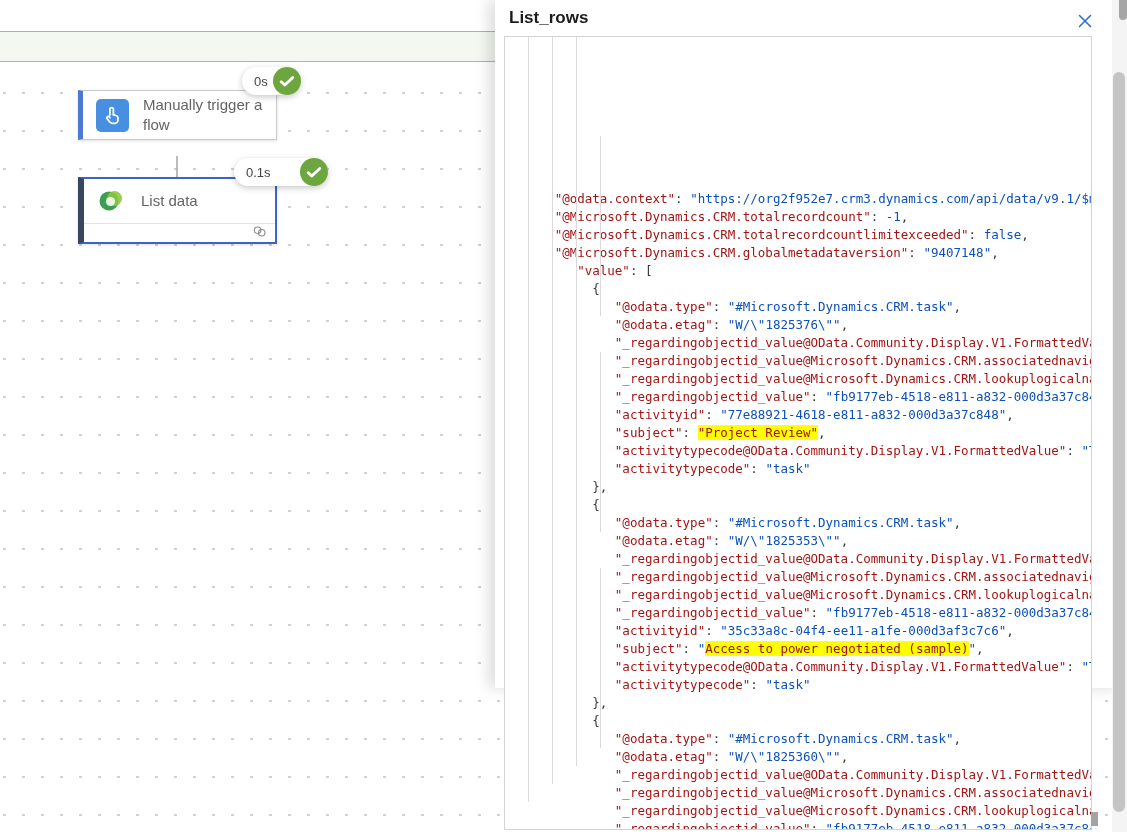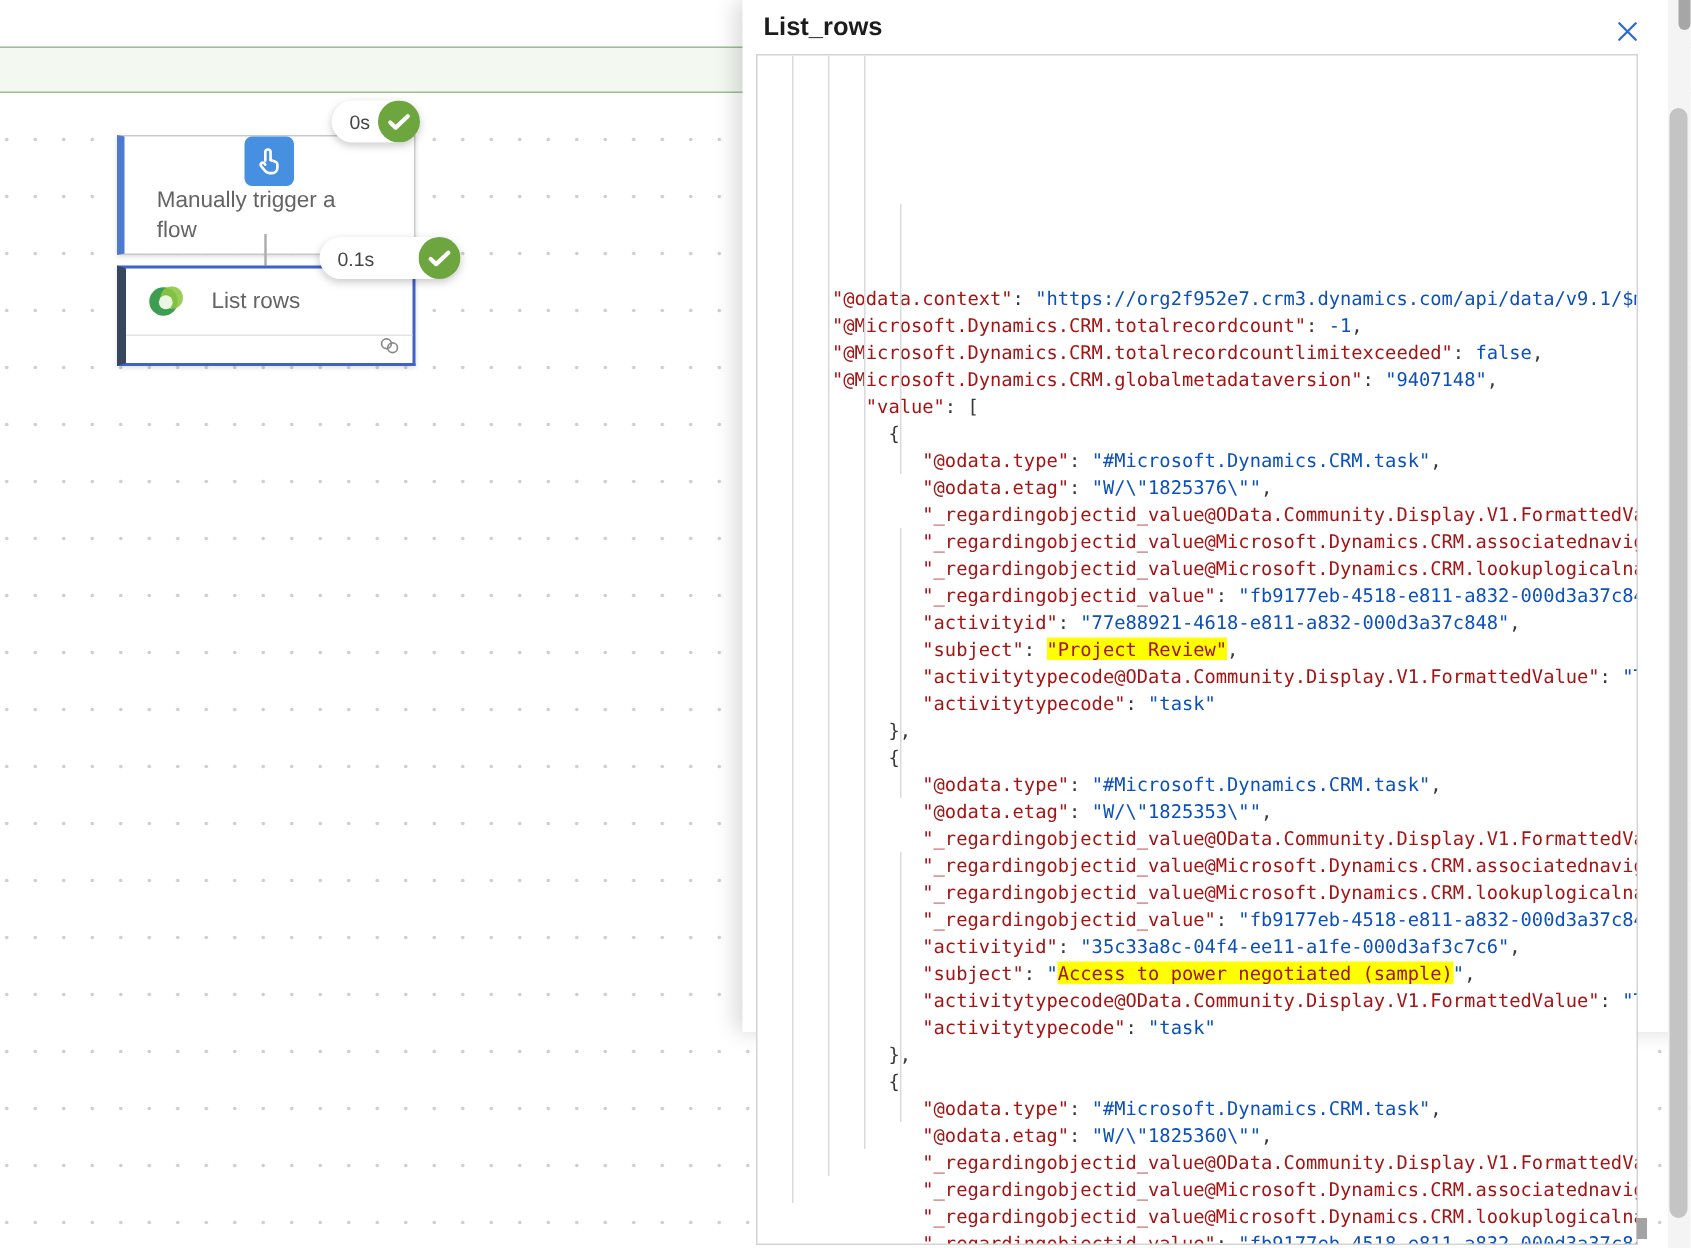--- a/index.html
+++ b/index.html
@@ -9,36 +9,36 @@
   
   .canvas { position:absolute; inset:0; background:#fff; }
   .banner { position:absolute; left:0; top:31px; width:1127px; height:31px;
             background:#f3f8f1; border-top:1px solid #9cbe94; border-bottom:1px solid #9cbe94; }
   .dotgrid { position:absolute; left:0; top:63px; width:1127px; height:769px;
              background-image:radial-gradient(circle, #cfcfcf 1.1px, transparent 1.4px);
              background-size:19px 38px; background-position:14px 11px; }
 
   .flow-card { position:absolute; background:#fff; display:flex; align-items:center;
                box-shadow:0 1px 3px rgba(0,0,0,.12); }
-  .card-trigger { left:78px; top:90px; width:199px; height:80px;
-                  border:1px solid #c9c9c9; border-left:5px solid #4e79d1;flex-direction:column; }
+  .card-trigger { left:78px; top:90px; width:199px; height:50px;
+                  border:1px solid #c9c9c9; border-left:5px solid #4e79d1; }
   .card-action { left:78px; top:177px; width:199px; height:67px;
                  border:2px solid #3e63c8; border-left:6px solid #39465f;
                  flex-direction:column; align-items:stretch; }
   .card-title { color:#646464; font-size:15px; line-height:20px; }
   .trigger-icon { width:33px; height:33px; border-radius:5px; background:#478fe0;
                   margin:0 14px 0 13px; flex:0 0 auto; display:flex; align-items:center; justify-content:center; }
   .action-row1 { height:44px; display:flex; align-items:center; }
   .dataverse-icon { width:26px; height:26px; margin:0 17px 0 14px; flex:0 0 auto; }
   .action-row2 { height:19px; border-top:1px solid #e3e3e3; display:flex;
                  align-items:center; justify-content:flex-end; padding-right:8px; }
 
   .badge { position:absolute; display:flex; align-items:center; height:28px;
            background:#fff; border-radius:15px; padding-left:12px;
-           box-shadow:0 2px 6px rgba(0,0,0,.22); }
+           box-shadow:0 2px 6px rgba(0,0,0,.22);margin-left:21px; }
   .badge-1 { left:221px; top:67px; }
   .badge-2 { left:213px; top:158px;gap:24px; }
   .badge-time { font-size:13px; color:#444; margin-right:5px; }
   .badge-check { width:28px; height:28px; flex:0 0 auto; }
 
   .flow-arrow { position:absolute; left:167px; top:156px; }
 
   
   .panel { position:absolute; left:495px; top:0; width:632px; height:688px; background:#fff;
            box-shadow:-6px 0 14px rgba(0,0,0,.14); }
@@ -105,21 +105,21 @@
 
   <div class="flow-card card-action">
     <div class="action-row1">
       <span class="dataverse-icon">
         <svg width="26" height="26" viewBox="0 0 26 26">
           <circle cx="11" cy="13" r="9.5" fill="#3d9e51"></circle>
           <circle cx="16.5" cy="10.5" r="7.5" fill="#8cc63f" opacity="0.88"></circle>
           <circle cx="12.5" cy="13.5" r="4.6" fill="#eaf5e2"></circle>
         </svg>
       </span>
-      <span class="card-title">List rows</span>
+      <span class="card-title">List data</span>
     </div>
     <div class="action-row2">
       <span>
         <svg width="15" height="13" viewBox="0 0 16 14" fill="none" stroke="#8a8a8a" stroke-width="1.2">
           <circle cx="6" cy="5.6" r="3.5"></circle>
             <circle cx="10.4" cy="8.4" r="3.5"></circle>
         </svg>
       </span>
     </div>
   </div>

